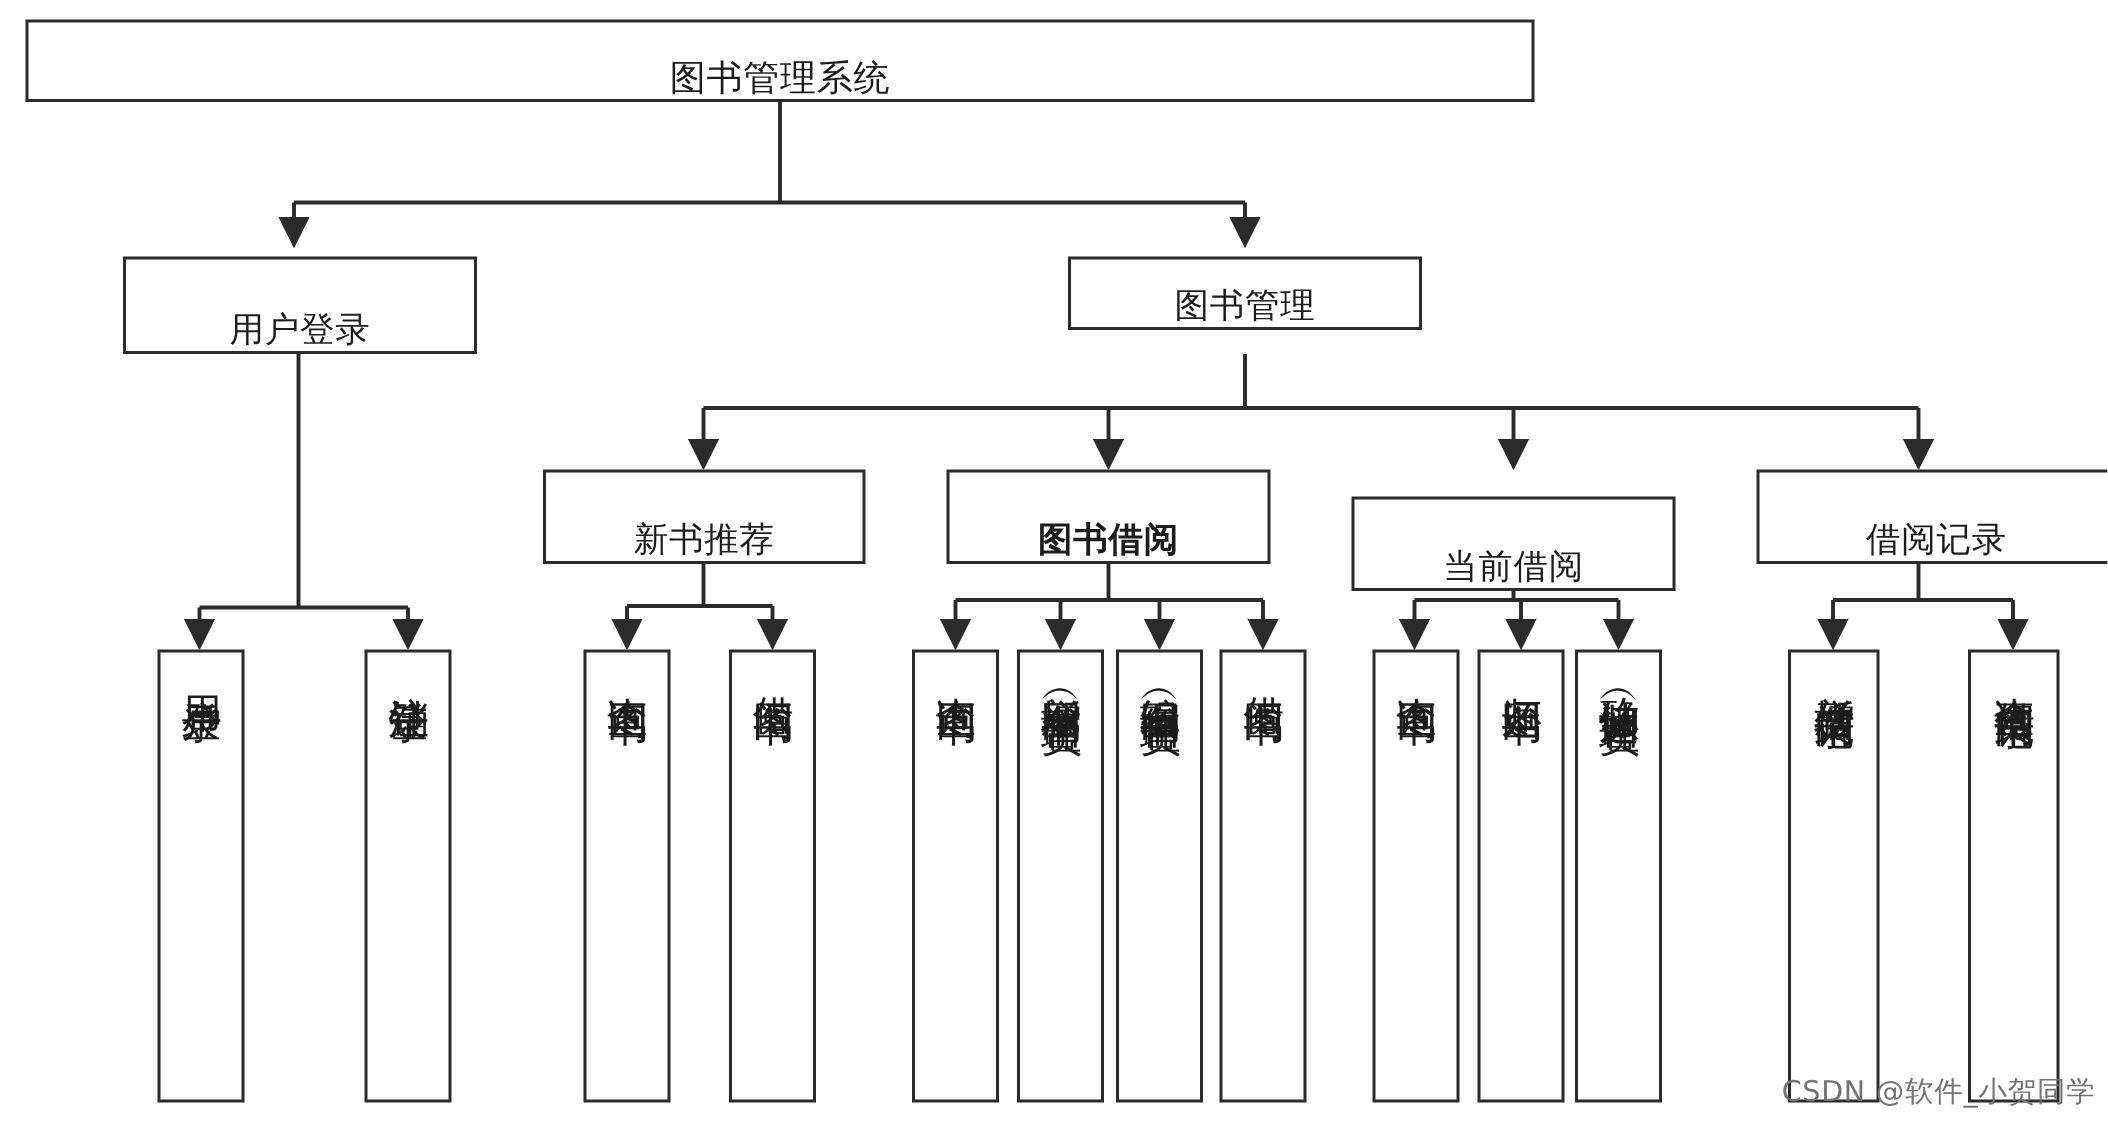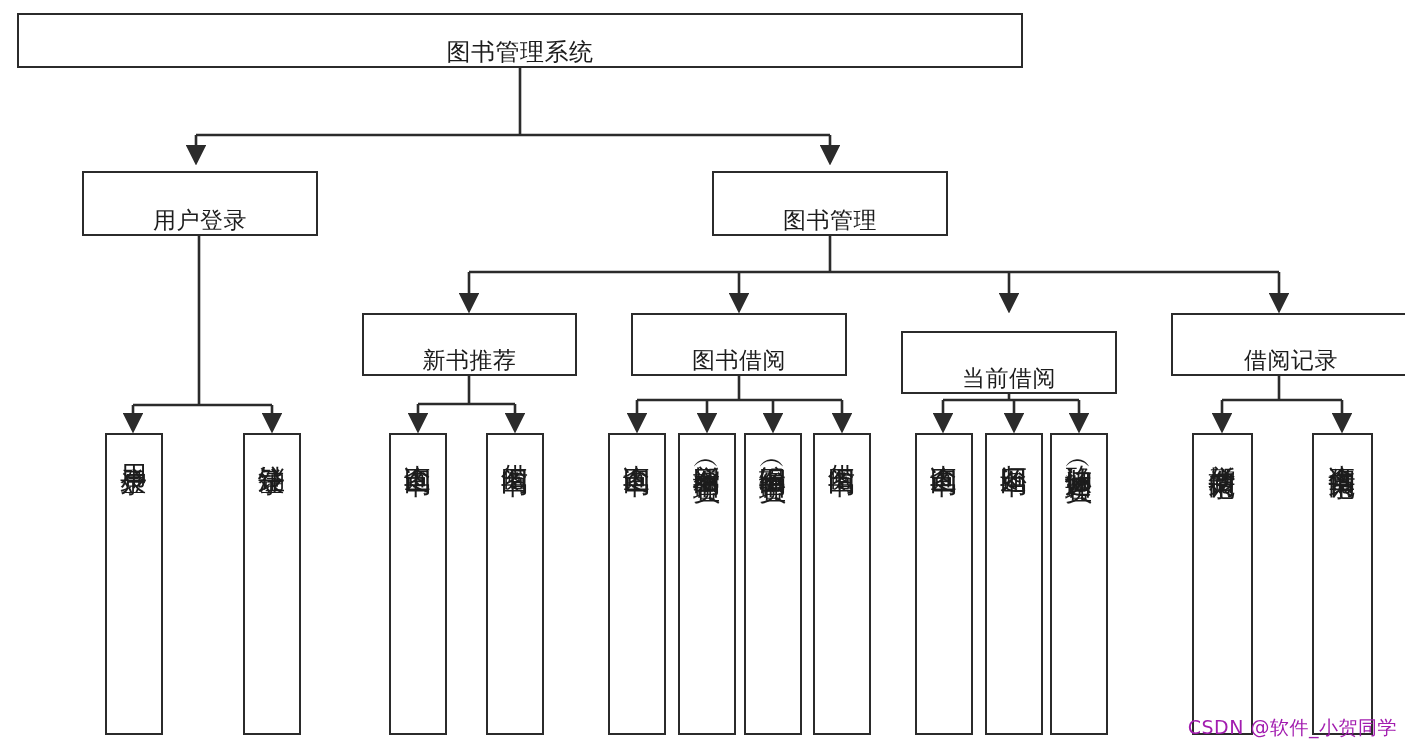--- a/index.html
+++ b/index.html
@@ -60,21 +60,21 @@
     line-height: 1.0;
     letter-spacing: 2px;
     white-space: pre-wrap;
     max-height: 290px;
   }
   .watermark {
     position: absolute;
     right: 8px;
     bottom: 6px;
     font-size: 19px;
-    color: #a21caf;
+    color: #737373;
     letter-spacing: 0.5px;
     white-space: nowrap;
     font-family: "DejaVu Sans", "Liberation Sans", sans-serif;
   }
 </style>
 </head>
 <body>
 
 <div id="canvas">
 
@@ -128,28 +128,28 @@
     </g>
   </svg>
 
   <div class="node h root" style="left:17px; top:13px; width:1006px; height:55px;">
     <span class="label">图书管理系统</span>
   </div>
 
   <div class="node h" style="left:82px; top:171px; width:236px; height:65px;">
     <span class="label">用户登录</span>
   </div>
-  <div class="node h" style="left:712px; top:171px; width:236px; height:65px;">
+  <div class="node h" style="left:712px; top:171px; width:236px; height:49px;">
     <span class="label">图书管理</span>
   </div>
 
   <div class="node h" style="left:362px; top:313px; width:215px; height:63px;">
     <span class="label">新书推荐</span>
   </div>
-  <div class="node h" style="left:631px; top:313px; width:216px; height:63px;">
+  <div class="node h" style="left:631px; top:313px; width:216px; height:63px;font-weight:bold;">
     <span class="label">图书借阅</span>
   </div>
   <div class="node h" style="left:901px; top:331px; width:216px; height:63px;">
     <span class="label">当前借阅</span>
   </div>
   <div class="node h" style="left:1171px; top:313px; width:240px; height:63px;">
     <span class="label">借阅记录</span>
   </div>
 
   <div class="node v" style="left:105px; top:433px; width:58px; height:302px;">

